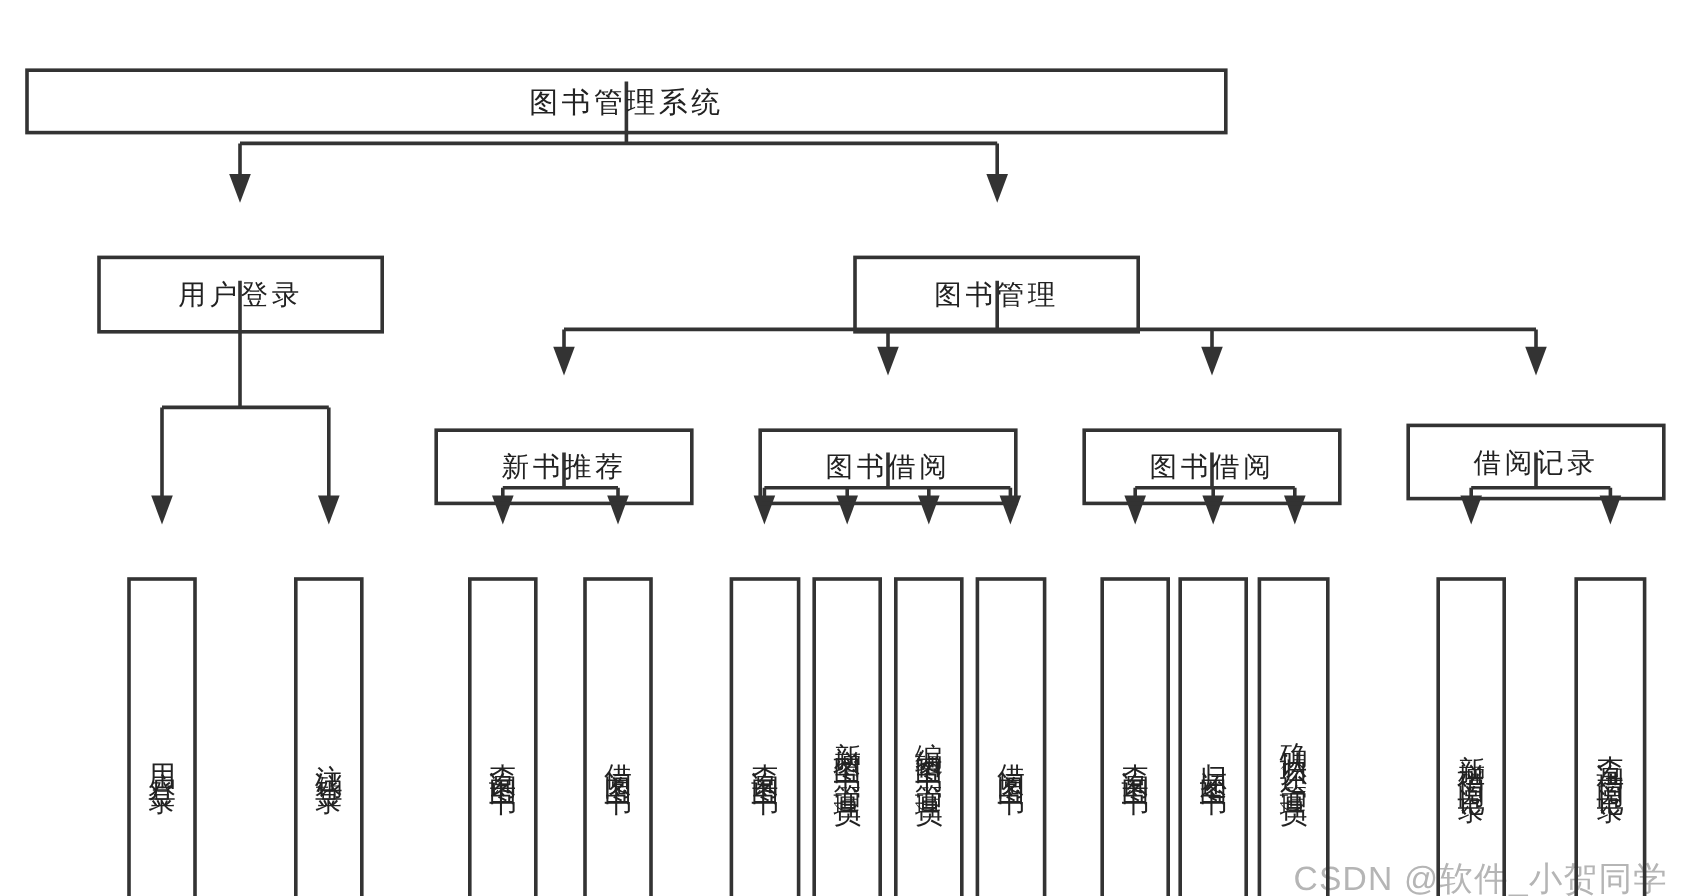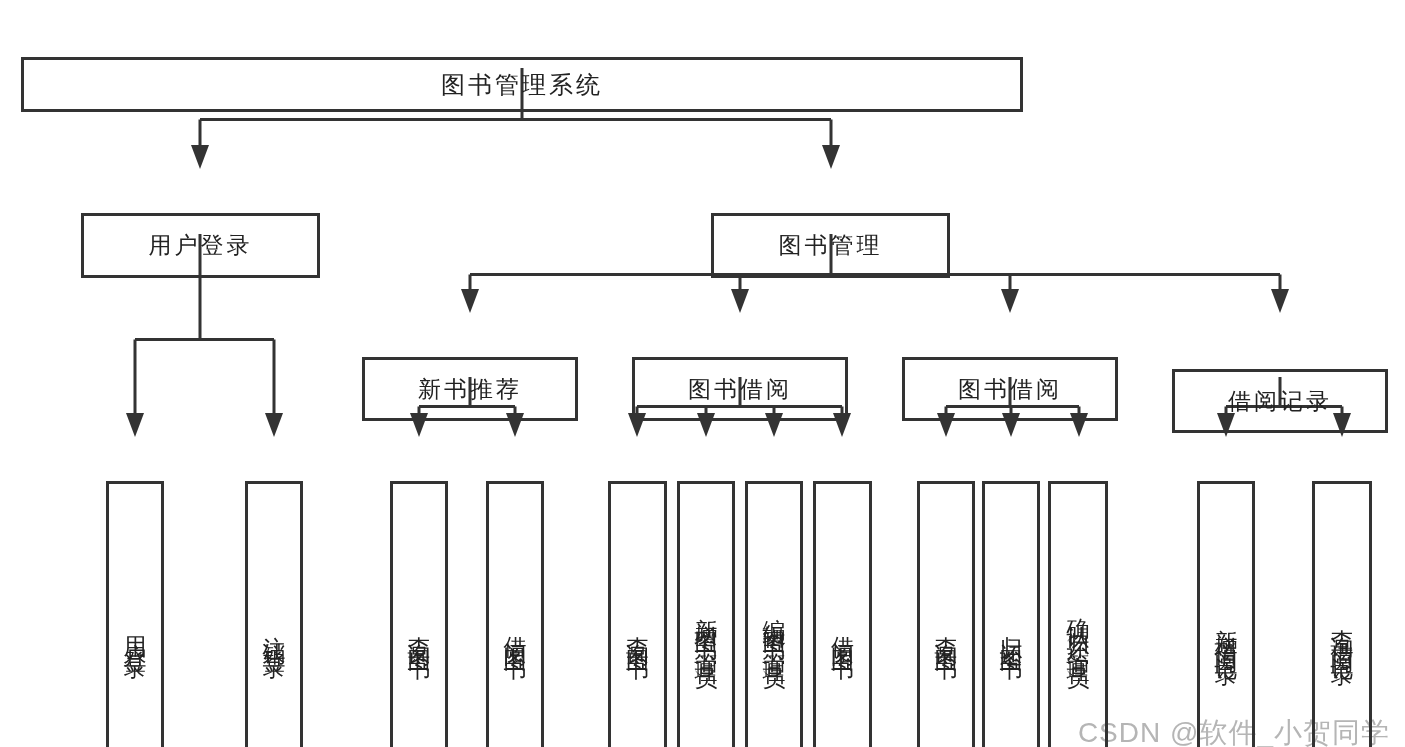--- a/index.html
+++ b/index.html
@@ -27,21 +27,21 @@
     writing-mode:vertical-rl; text-orientation:mixed;
     font-size:23px; letter-spacing:7px; line-height:1; white-space:nowrap;
   }
   
   .n-root  { left:21px;  top:13px;  width:1002px; height:55px; }
   .n-b0    { left:81px;  top:169px; width:239px;  height:65px; }
   .n-b1    { left:711px; top:169px; width:239px;  height:65px; }
   .n-b1c0  { left:362px; top:313px; width:216px;  height:64px; }
   .n-b1c1  { left:632px; top:313px; width:216px;  height:64px;font-family:Liberation Serif, serif; }
   .n-b1c2  { left:902px; top:313px; width:216px;  height:64px; }
-  .n-b1c3  { left:1172px;top:325px; width:216px;  height:64px;font-family:Liberation Serif, serif; }
+  .n-b1c3  { left:1172px;top:309px; width:216px;  height:64px;font-family:Liberation Serif, serif; }
   .leaf    { top:437px; height:301px; }
   .n-l00   { left:106px;  width:58px; }
   .n-l01   { left:245px;  width:58px; }
   .n-l100  { left:390px;  width:58px; }
   .n-l101  { left:486px;  width:58px; }
   .n-l110  { left:608px;  width:59px; }
   .n-l111  { left:677px;  width:58px; }
   .n-l112  { left:745px;  width:58px; }
   .n-l113  { left:813px;  width:59px; }
   .n-l120  { left:917px;  width:58px; }

